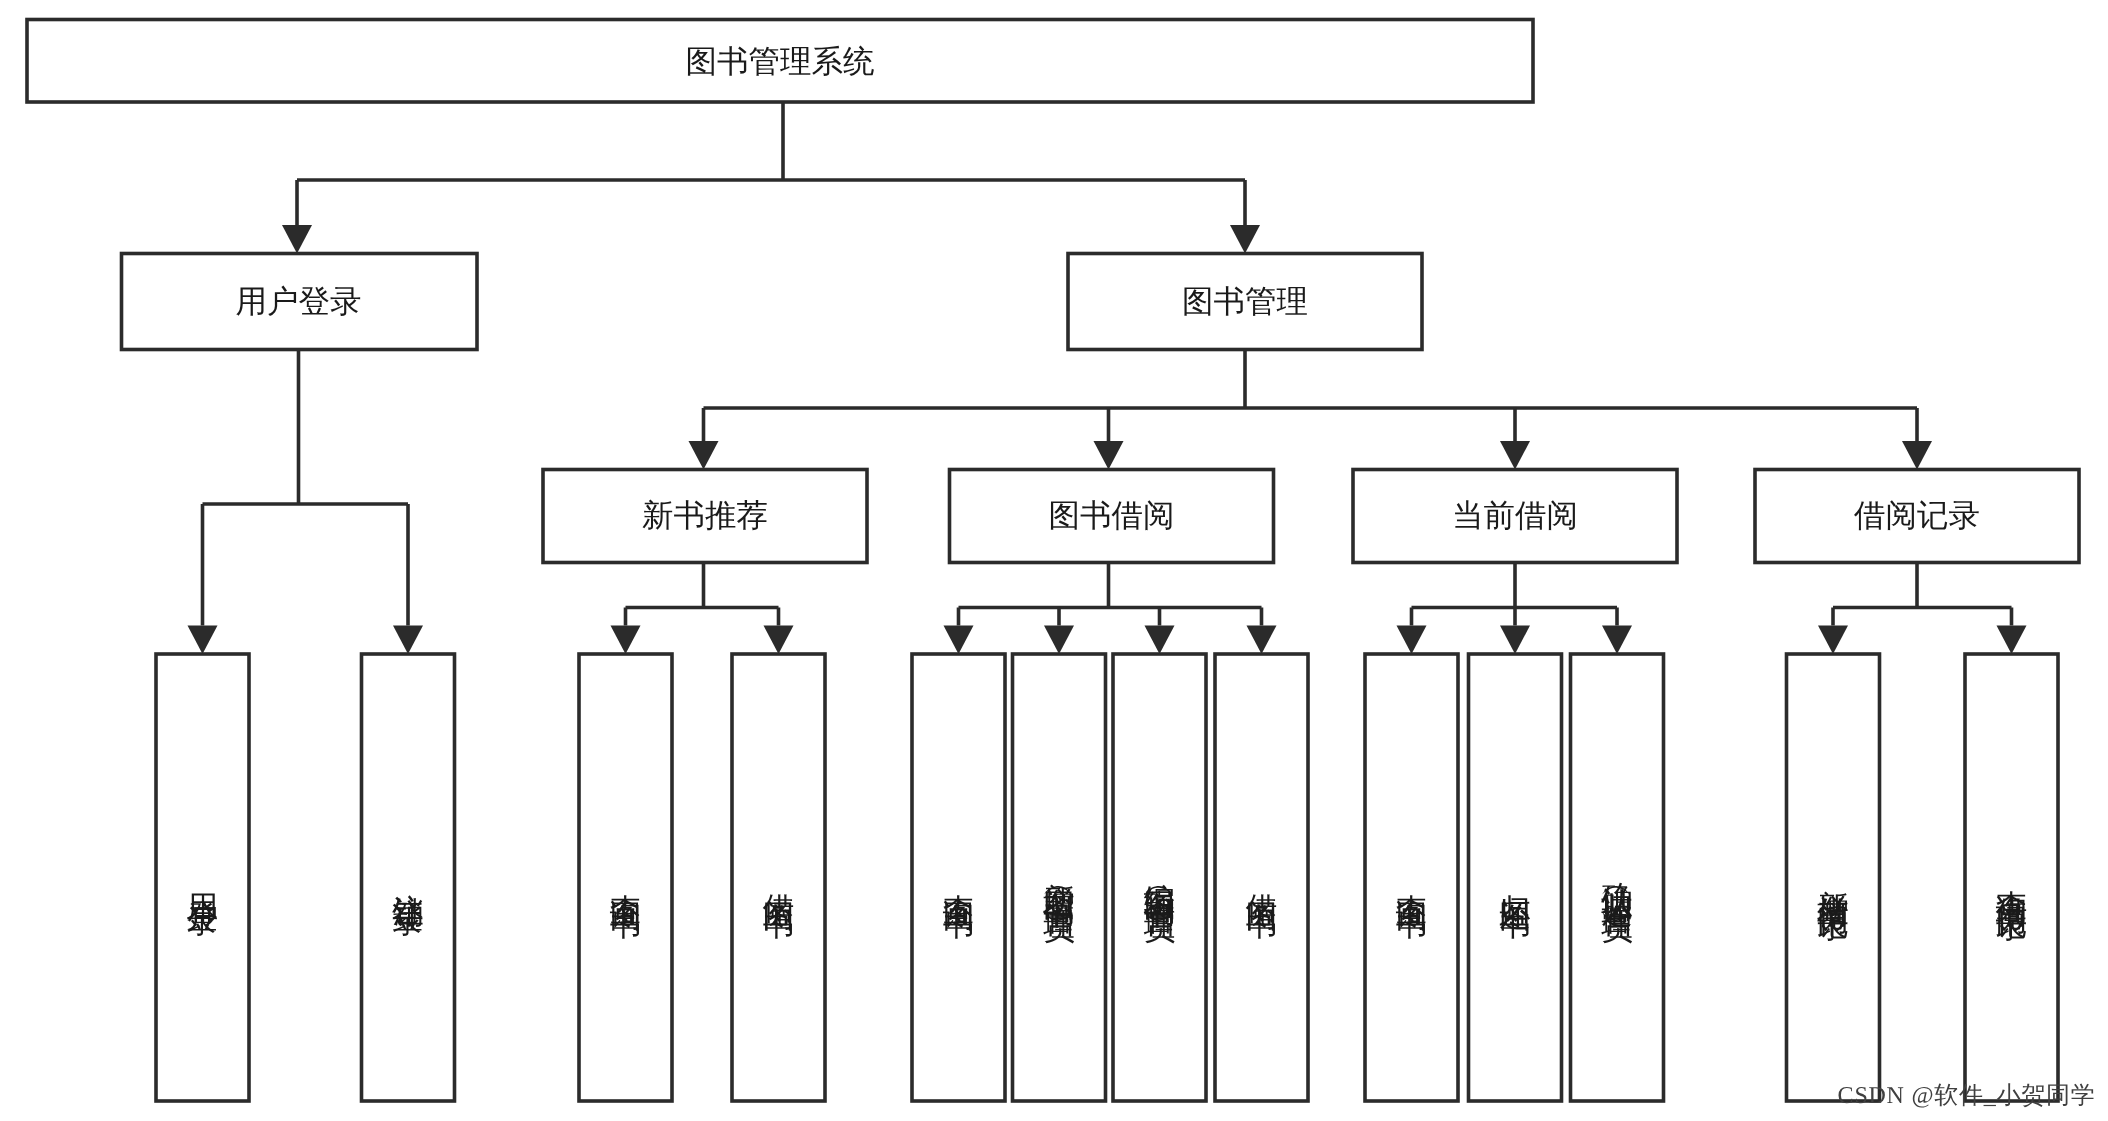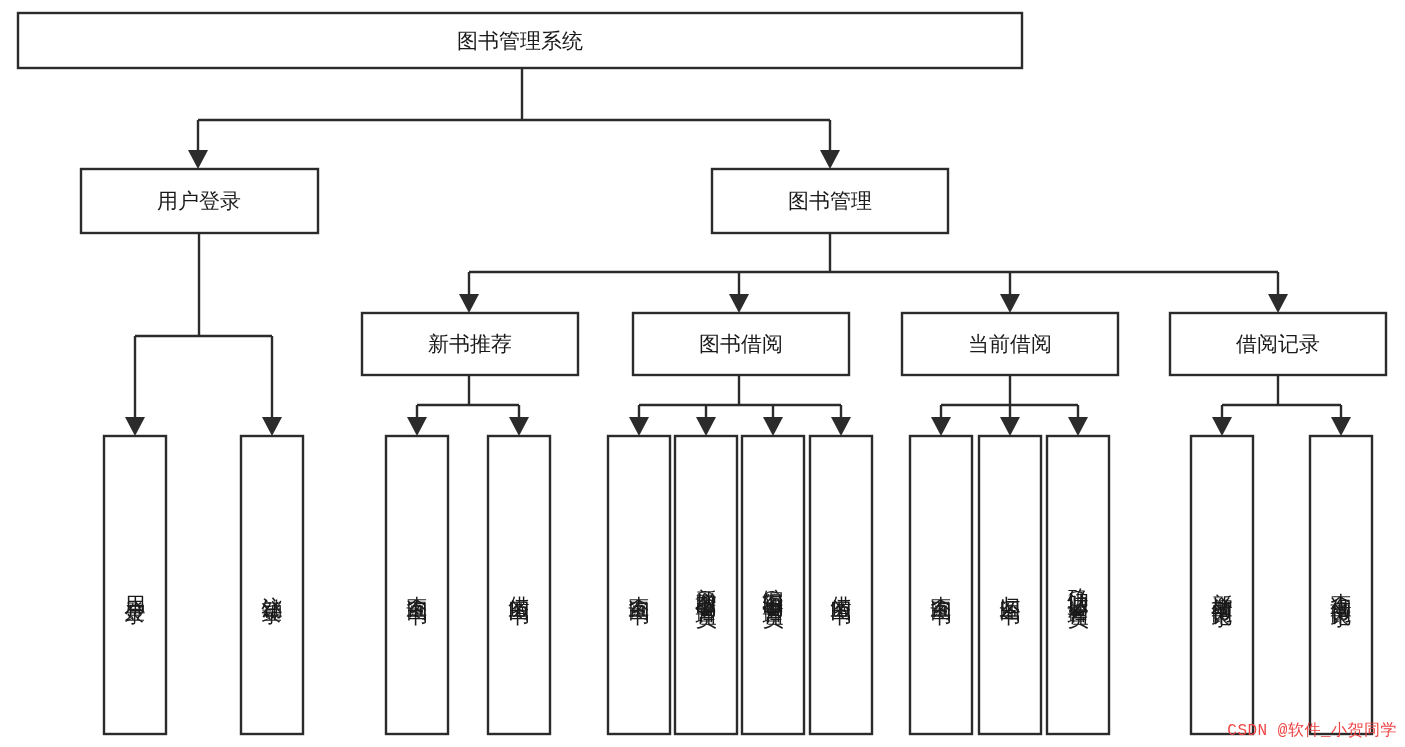--- a/index.html
+++ b/index.html
@@ -39,23 +39,23 @@
     stroke-linecap:butt;
   }
   .arrow-head{
     fill:#2b2b2b;
     stroke:none;
   }
   .watermark{
     position:absolute;
     right:8px;
     bottom:6px;
-    font-family:Liberation Mono, monospace;
+    font-family:Liberation Serif, serif;
     font-size:16px;
-    color:#ef4444;
+    color:#404040;
     letter-spacing:0.5px;
     user-select:none;
     pointer-events:none;
     white-space:pre;
   }
 </style>
 </head>
 <body>
 
 <div id="diagram-root">

